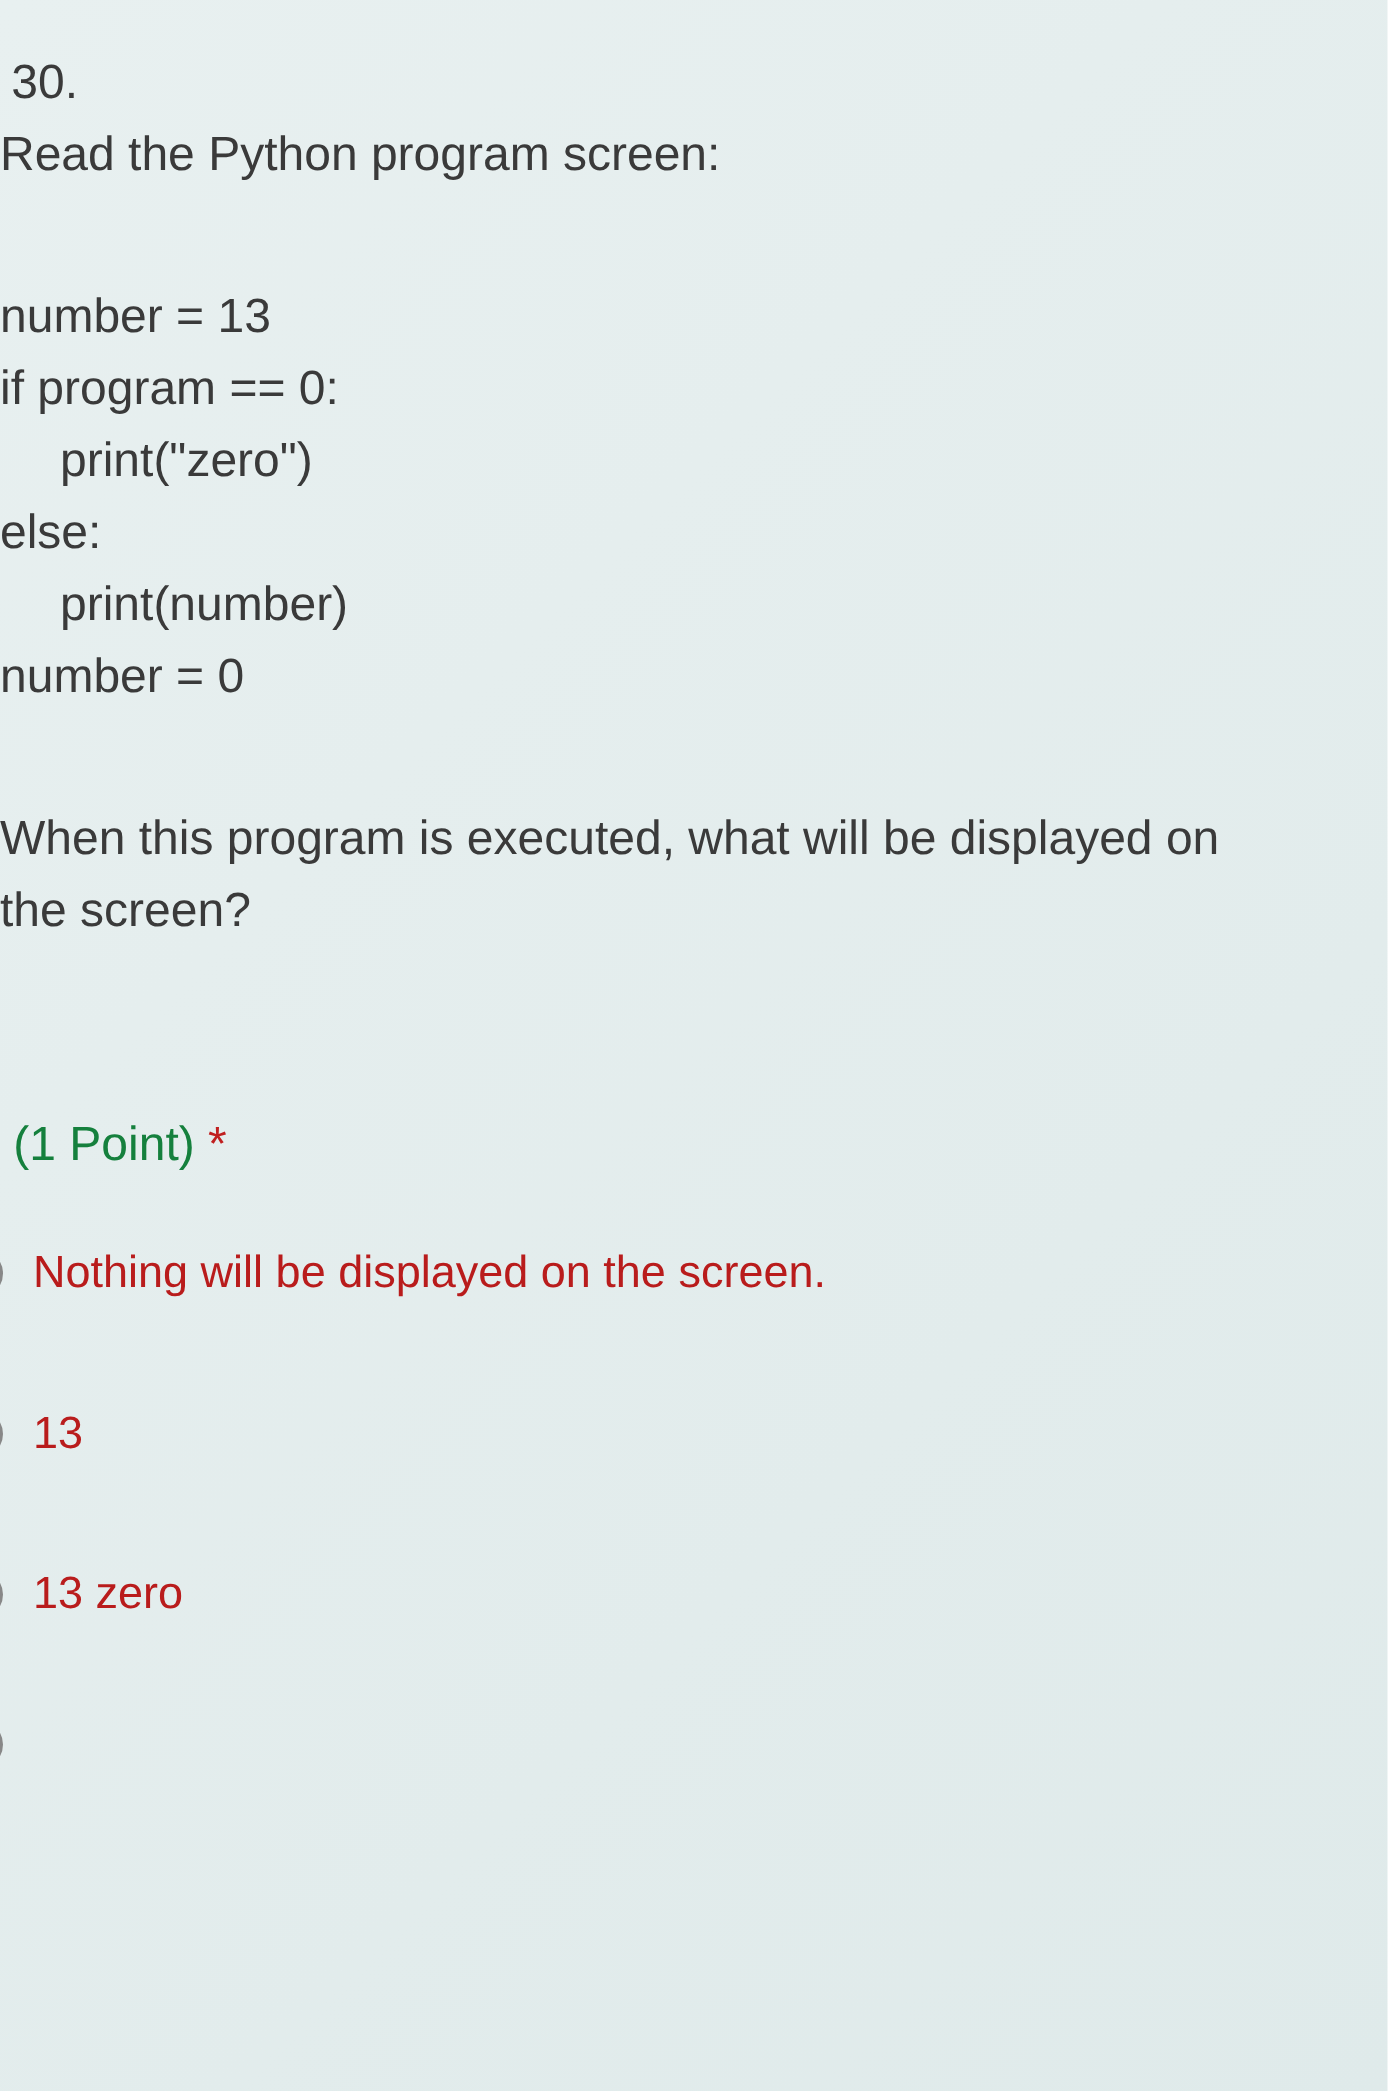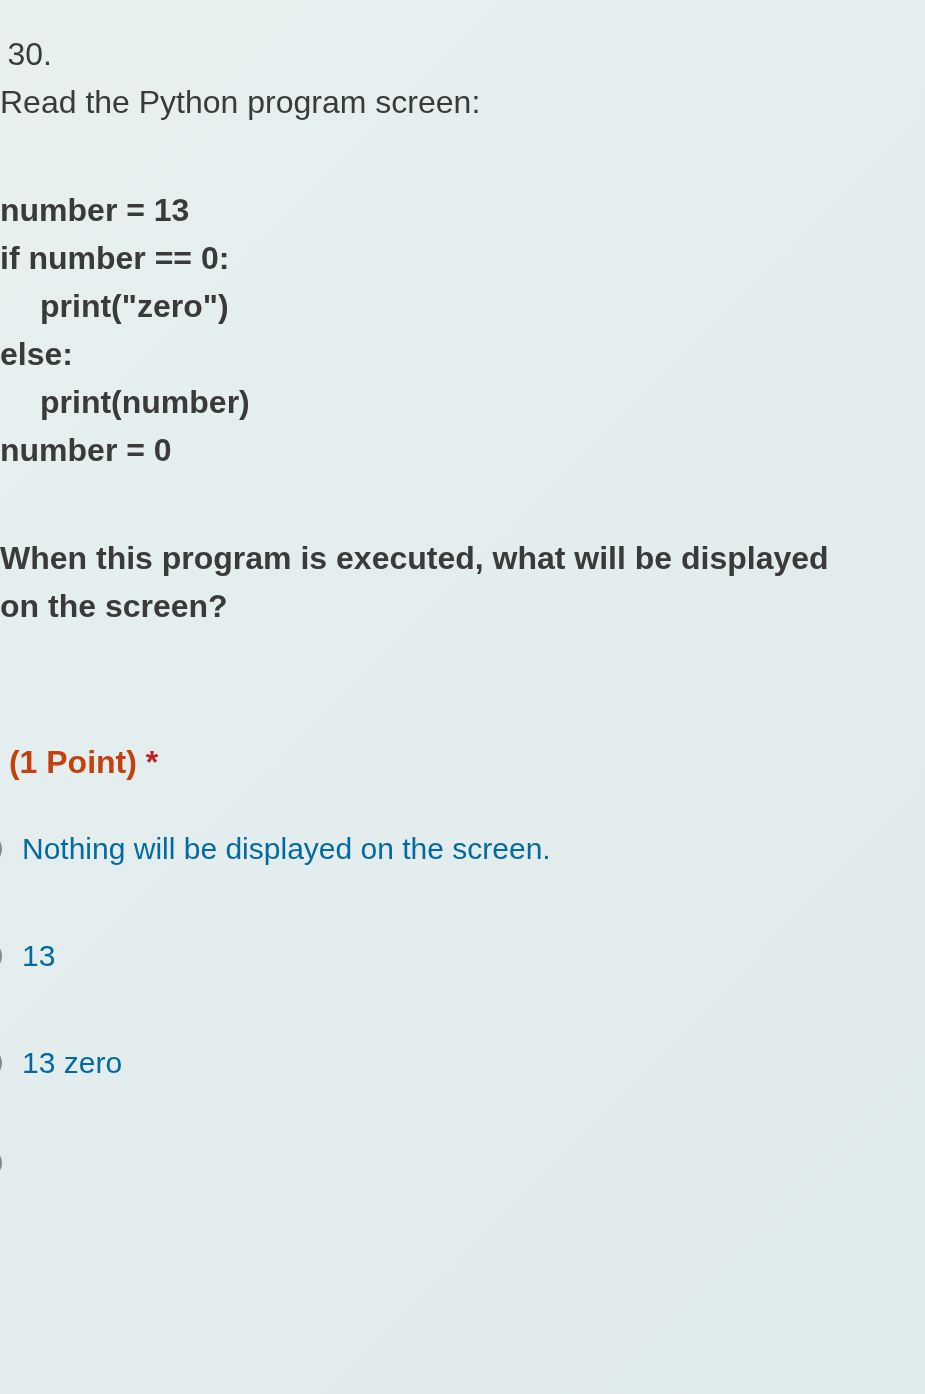--- a/index.html
+++ b/index.html
@@ -27,39 +27,38 @@
     .question-content {
       display: inline-block;
       vertical-align: top;
       width: 850px;
     }
     .question-title {
       margin-bottom: 60px;
     }
     .indented {
       padding-left: 0px;
-      font-weight: bold;
     }
     .code-block {
       margin-bottom: 60px;
     }
     .code-line {
       white-space: pre;
     }
     .code-indent-1 {
       padding-left: 40px;
     }
     .question-prompt {
       margin-bottom: 60px;
     }
     .note-block {
       margin-bottom: 40px;
     }
     .points {
-      color: #c2410c;
+      color: #15803d;
     }
     .required {
       color: #c02020;
     }
     .options {
       margin-top: 30px;
     }
     .option {
       display: flex;
       align-items: center;
@@ -70,34 +69,34 @@
     .radio-circle {
       width: 32px;
       height: 32px;
       border: 2px solid #888;
       border-radius: 50%;
       margin-right: 20px;
       flex-shrink: 0;
     }
     .option-text {
       font-size: 30px;
-      color: #0369a1;
+      color: #b91c1c;
     }
   </style>
 </head>
 <body>
 
 <div>
   <span class="question-number">30.</span>
   <div class="question-content">
     <div class="question-title">Read the Python program screen:</div>
     
     <div class="code-block indented">
       <div class="code-line">number = 13</div>
-      <div class="code-line">if number == 0:</div>
+      <div class="code-line">if program == 0:</div>
       <div class="code-line code-indent-1">print("zero")</div>
       <div class="code-line">else:</div>
       <div class="code-line code-indent-1">print(number)</div>
       <div class="code-line">number = 0</div>
     </div>
 
     <div class="question-prompt indented">When this program is executed, what will be displayed on the screen?</div>
 
     <div class="note-block indented">
       <br>

